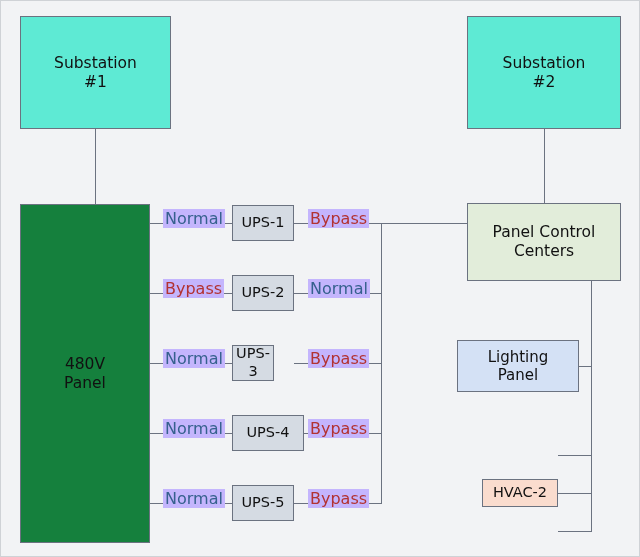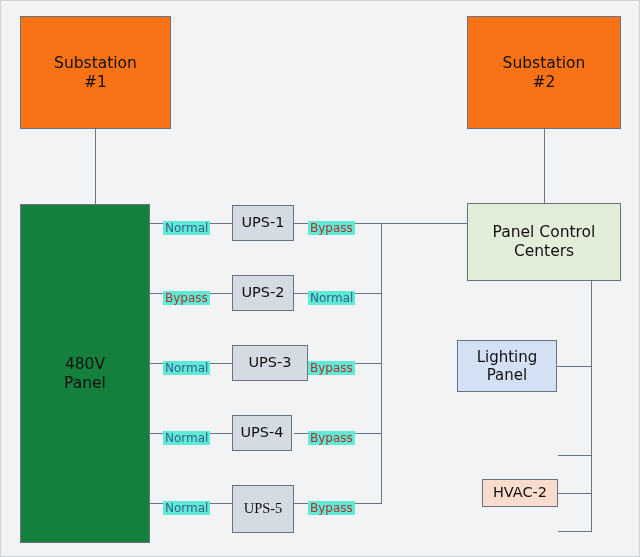--- a/index.html
+++ b/index.html
@@ -24,21 +24,21 @@
     display: flex;
     align-items: center;
     justify-content: center;
     text-align: center;
     line-height: 1.22;
     color: #111111;
     white-space: pre-line;
     z-index: 3;
   }
   .node.substation {
-    background: #f97316;
+    background: #5eead4;
     font-size: 15.5px;
   }
   .node.panel {
     background: #15803d;
     font-size: 15.5px;
   }
   .node.mcc {
     background: #e2edda;
     font-size: 15.5px;
   }
@@ -56,26 +56,25 @@
   }
   .wire {
     position: absolute;
     background: #6b7280;
     z-index: 1;
   }
   .wire.h { height: 1.3px; }
   .wire.v { width: 1.3px; }
   .edge-label {
     position: absolute;
-    font-size: 12px;
+    font-size: 16px;
     z-index: 4;
     white-space: nowrap;
-    background: #5eead4;
+    background: #c4b5fd;
     padding: 0 2px;
-    margin-top: 12px;
   }
   .edge-label.normal { color: #36618e; }
   .edge-label.bypass { color: #b23232; }
 </style>
 </head>
 <body>
 
 <div id="canvas">
 
   <div class="wire v" style="left:94px; top:128px; height:75px;"></div>
@@ -111,28 +110,28 @@
 
   <div class="node substation" style="left:466px; top:15px; width:154px; height:113px;">Substation
 #2</div>
 
   <div class="node panel" style="left:19px; top:203px; width:130px; height:339px;">480V
 Panel</div>
 
   <div class="node mcc" style="left:466px; top:202px; width:154px; height:78px;">Panel Control
 Centers</div>
 
-  <div class="node lighting" style="left:456px; top:339px; width:100px; height:52px;">Lighting
+  <div class="node lighting" style="left:456px; top:339px; width:122px; height:52px;">Lighting
 Panel</div>
 
   <div class="node ups" style="left:231px; top:204px; width:62px; height:36px;">UPS-1</div>
   <div class="node ups" style="left:231px; top:274px; width:62px; height:36px;">UPS-2</div>
-  <div class="node ups" style="left:231px; top:344px; width:76px; height:36px;">UPS-3</div>
-  <div class="node ups" style="left:231px; top:414px; width:60px; height:36px;">UPS-4</div>
-  <div class="node ups" style="left:231px; top:484px; width:62px; height:48px;font-family:Liberation Serif, serif;">UPS-5</div>
+  <div class="node ups" style="left:231px; top:344px; width:42px; height:36px;">UPS-3</div>
+  <div class="node ups" style="left:231px; top:414px; width:72px; height:36px;">UPS-4</div>
+  <div class="node ups" style="left:231px; top:484px; width:62px; height:36px;">UPS-5</div>
 
   <div class="node hvac" style="left:481px; top:478px; width:76px; height:28px;">HVAC-2</div>
 
   <div class="edge-label normal" style="left:162px; top:208px;">Normal</div>
   <div class="edge-label bypass" style="left:307px; top:208px;">Bypass</div>
 
   <div class="edge-label bypass" style="left:162px; top:278px;">Bypass</div>
   <div class="edge-label normal" style="left:307px; top:278px;">Normal</div>
 
   <div class="edge-label normal" style="left:162px; top:348px;">Normal</div>

